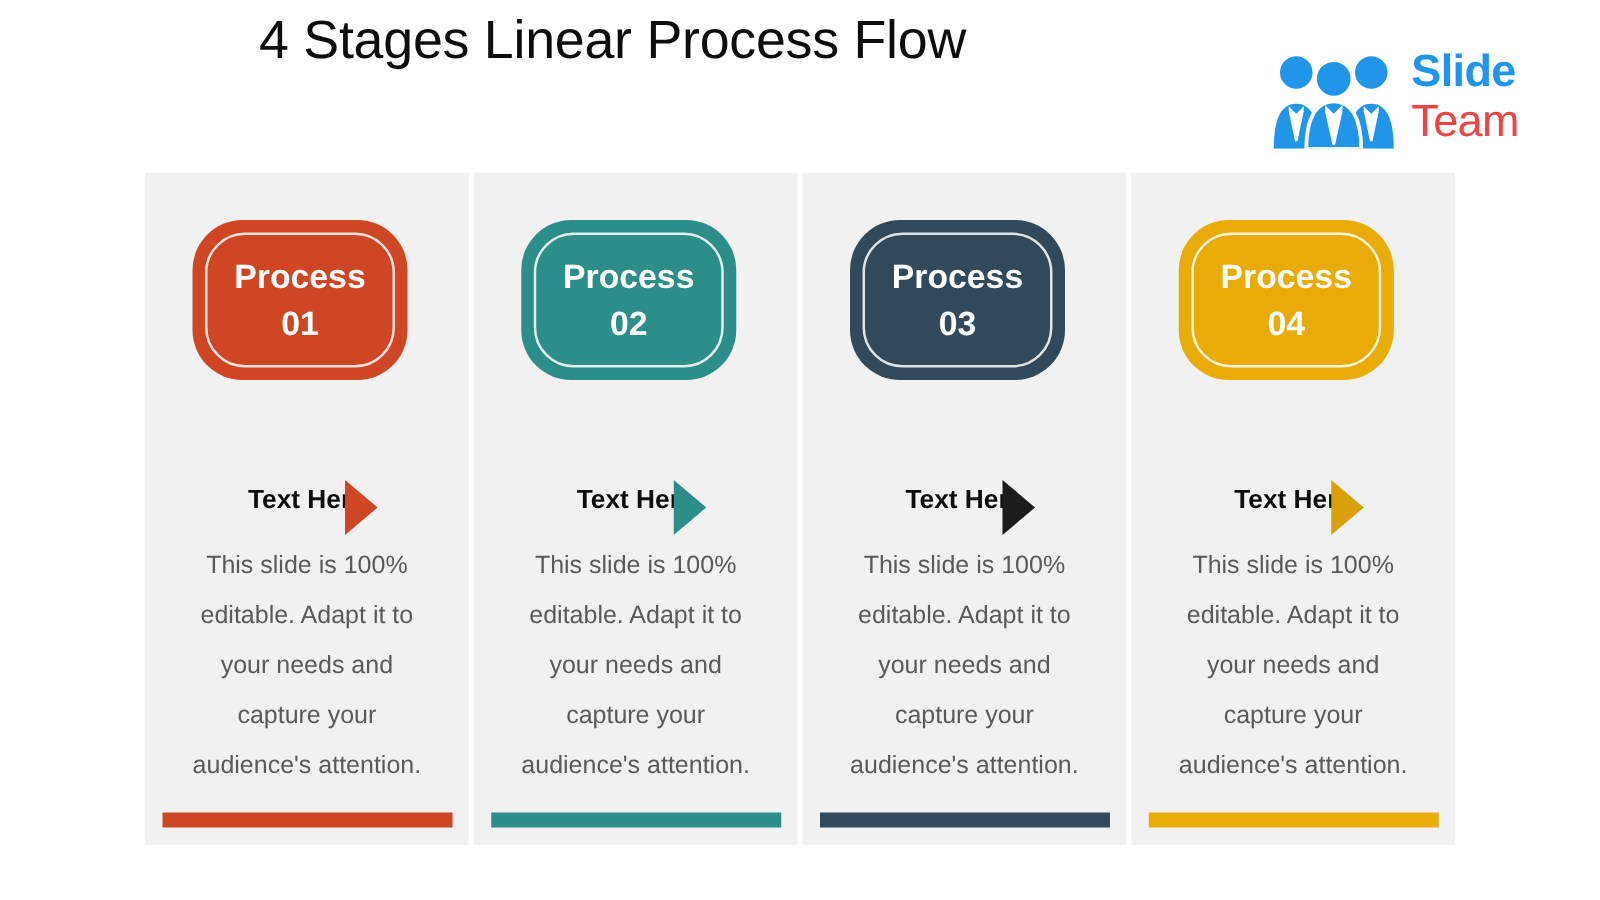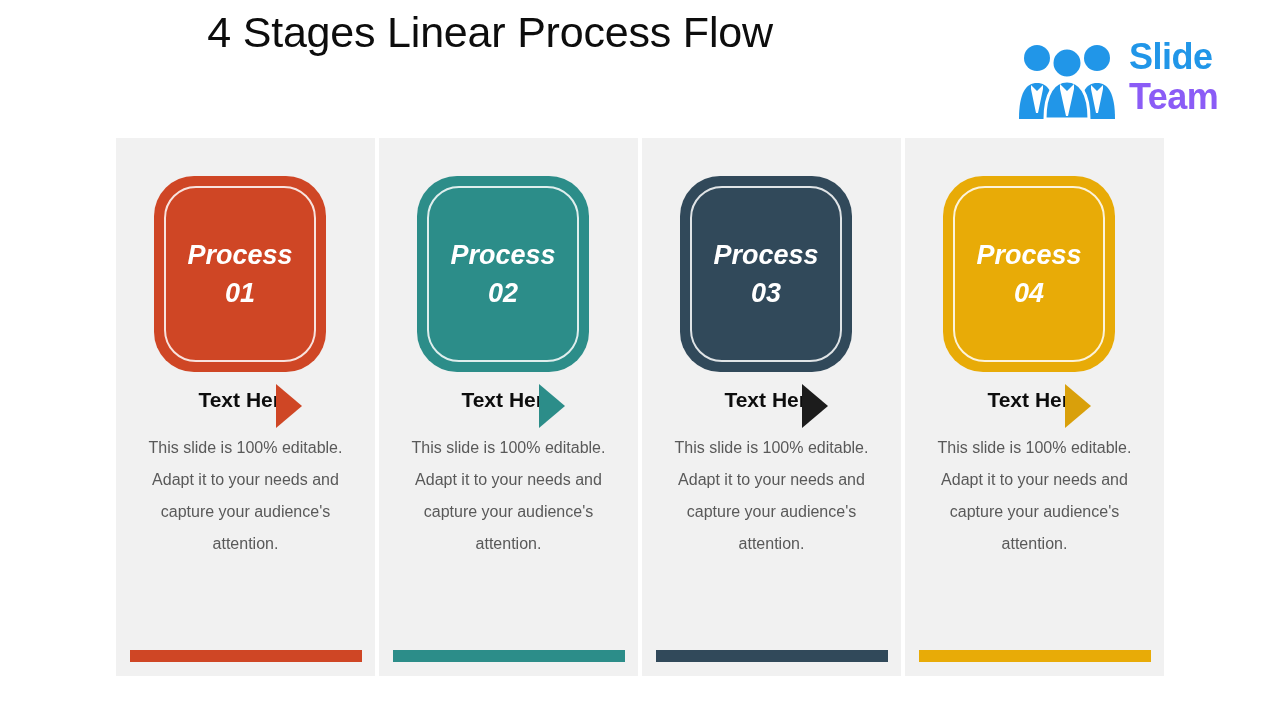--- a/index.html
+++ b/index.html
@@ -58,22 +58,22 @@
     line-height: 1.0;
   }
   .logo-slide {
     font-size: 36px;
     font-weight: bold;
     color: #2196e8;
     letter-spacing: -0.5px;
   }
   .logo-team {
     font-size: 36px;
-    font-weight: bold;
-    color: #8b5cf6;
+    font-weight: normal;
+    color: #ef4444;
     letter-spacing: -0.5px;
     margin-top: 4px;
   }
 
   
   .panels {
     position: absolute;
     left: 116px;
     top: 138px;
     width: 1049px;
@@ -103,27 +103,26 @@
     border-top: 22px solid transparent;
     border-bottom: 22px solid transparent;
     border-left: 26px solid #cf4625;
     z-index: 1;
   }
   .badge {
     position: absolute;
     left: 38px;
     top: 38px;
     width: 172px;
-    height: 196px;
+    height: 128px;
     border-radius: 40px;
     z-index: 2;
     display: flex;
     align-items: center;
     justify-content: center;
-    font-style: italic;
   }
   .badge-inner {
     position: absolute;
     left: 10px;
     top: 10px;
     right: 10px;
     bottom: 10px;
     border: 2px solid rgba(255,255,255,0.85);
     border-radius: 32px;
     box-sizing: border-box;
@@ -143,21 +142,21 @@
     margin-top: 50px;
     text-align: center;
     font-size: 21px;
     font-weight: bold;
     color: #0d0d0d;
   }
   .body-text {
     margin: 20px auto 0 auto;
     width: 200px;
     text-align: center;
-    font-size: 16px;
+    font-size: 20px;
     line-height: 2.0;
     color: #595959;
   }
   .bottom-bar {
     position: absolute;
     left: 14px;
     bottom: 14px;
     width: 232px;
     height: 12px;
   }

